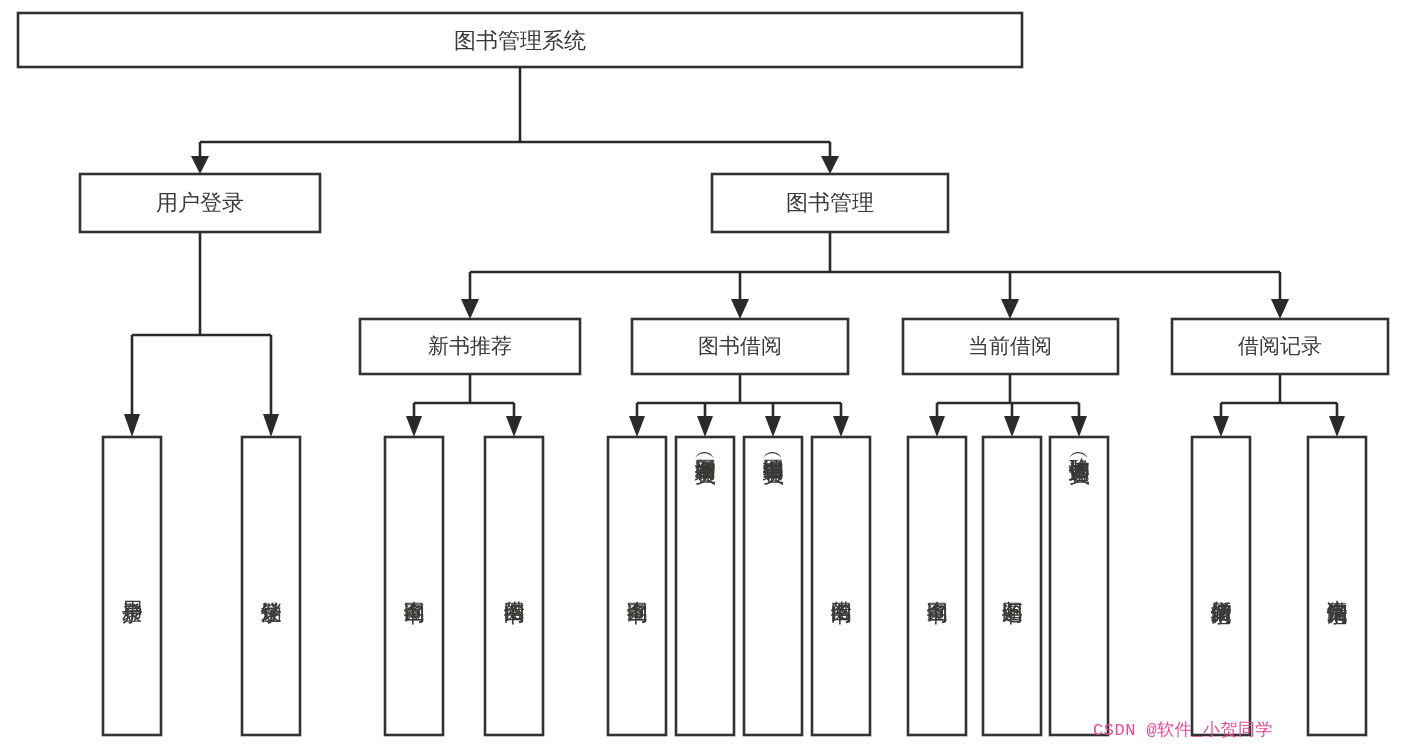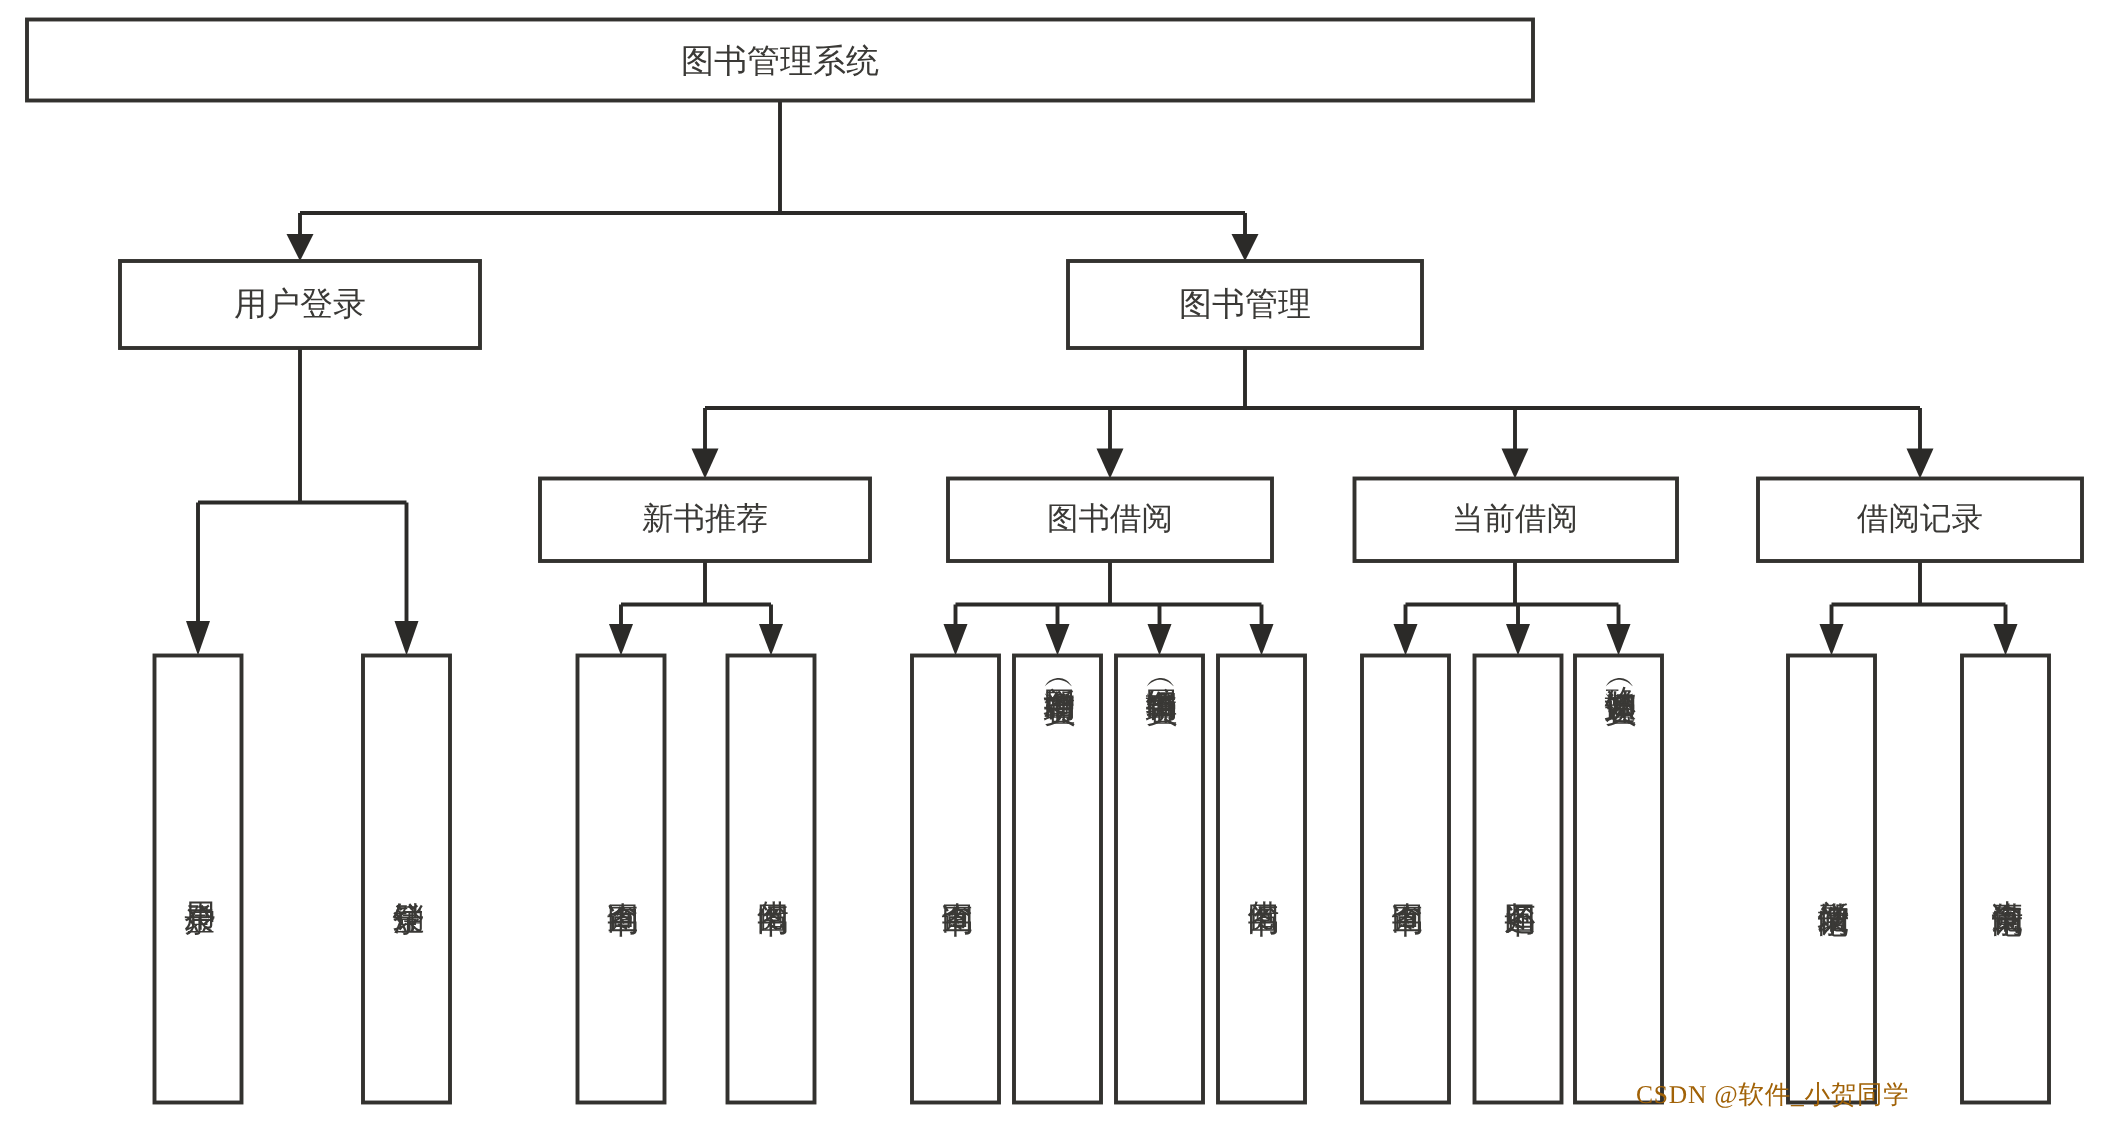--- a/index.html
+++ b/index.html
@@ -73,23 +73,23 @@
     line-height: 1.08;
     letter-spacing: 1px;
     color: #3a3936;
     white-space: nowrap;
     text-align: center;
   }
   .watermark {
     position: absolute;
     right: 8px;
     bottom: 6px;
-    font-family: Liberation Serif, serif;
+    font-family: Liberation Mono, monospace;
     font-size: 17px;
-    color: #a16207;
+    color: #ec4899;
     letter-spacing: 0.5px;
     white-space: nowrap;
     pointer-events: none;
   }
 </style>
 </head>
 <body>
 
 <div id="diagram-root">
 

